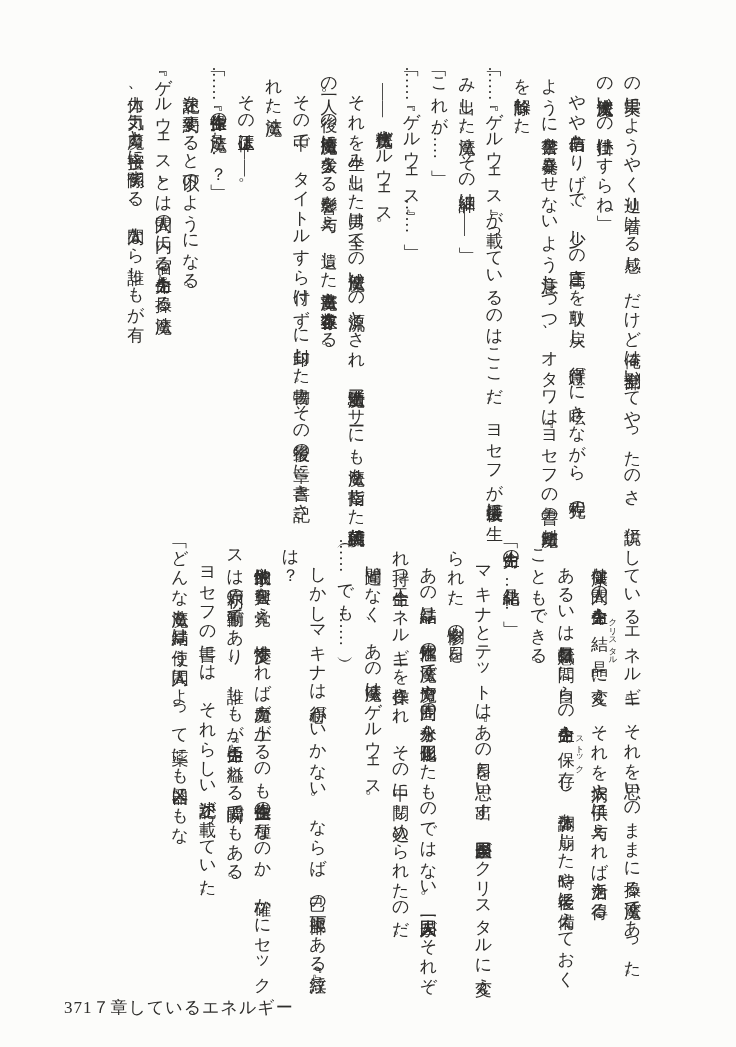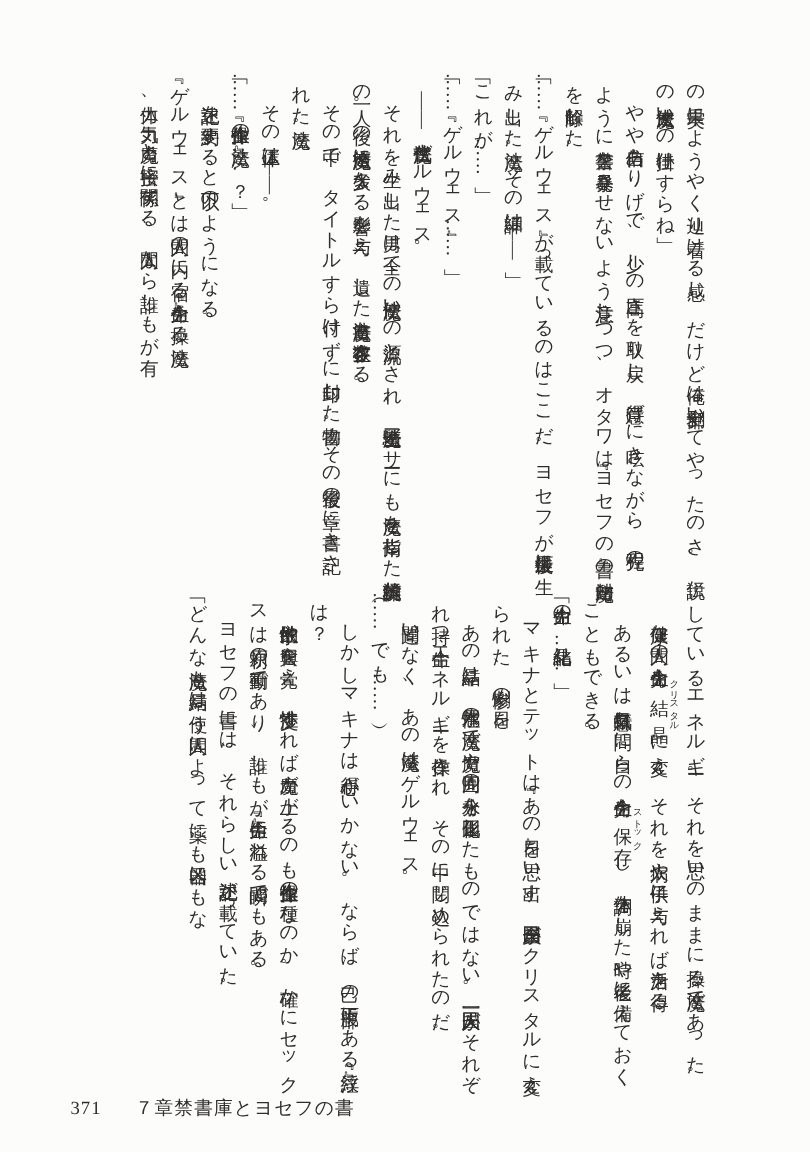--- a/index.html
+++ b/index.html
@@ -37,21 +37,21 @@
     color:var(--ink,#2e2d2b);
   }
   .page-footer{
     position:absolute;
     left:64px; top:996px;
     font-size:17px;
     letter-spacing:1px;
     color:var(--ink,#2e2d2b);
     white-space:nowrap;
   }
-  .page-footer .folio{ margin-right:30px; }
+  .page-footer .folio{ }
   .page-footer .chapter{ }
 </style>
 </head>
 <body>
 
 <div class="page">
 
   <section class="text-block block-top">
       <p>の果実にようやく辿り着ける感じ。だけど俺は全部剥いてやったのさ。伝説の大魔法使いの仕掛けすらね」</p>
       <p class="indent">やや自信ありげで、少しの高圧さを取り戻し。得意げに呟きながら、先程のように禁書を暴発させないよう注意しつつ、オタワは『ヨセフの書』の封印魔法を解除した。</p>
@@ -77,16 +77,16 @@
       <p class="indent">あの結晶は、氷属性の魔法で魔力や周囲の水分を固形化したものではない。国民一人一人がそれぞれ持つ生命エネルギーを操作され、その中に閉じ込められたのだ。</p>
       <p class="indent">間違いなく、あの魔法はゲルウェス。</p>
       <p>（……でも……）</p>
       <p class="indent">しかしマキナは得心がいかない。ならば、己の下腹部にある『淫紋』は？</p>
       <p class="indent">性的欲求や興奮を覚え、性交渉すれば魔力が上がるのも生命操作の一種なのか。確かにセックスは原初の衝動であり、誰しもが『生命力』に溢れる瞬間でもある。</p>
       <p class="indent">ヨセフの書には、それらしい記述が載っていた。</p>
       <p>「どんな魔法も結局は使う人間によって薬にも凶器にもな</p>
     </section>
 
   <footer class="page-footer">
-    <span class="folio">371</span><span class="chapter">７章</span><span class="title">禁書庫とヨセフの書</span>
+    <span class="folio">371</span><span class="chapter">７章</span><span class="title">しているエネルギー</span>
   </footer>
 
 </div>
 
 </body></html>

